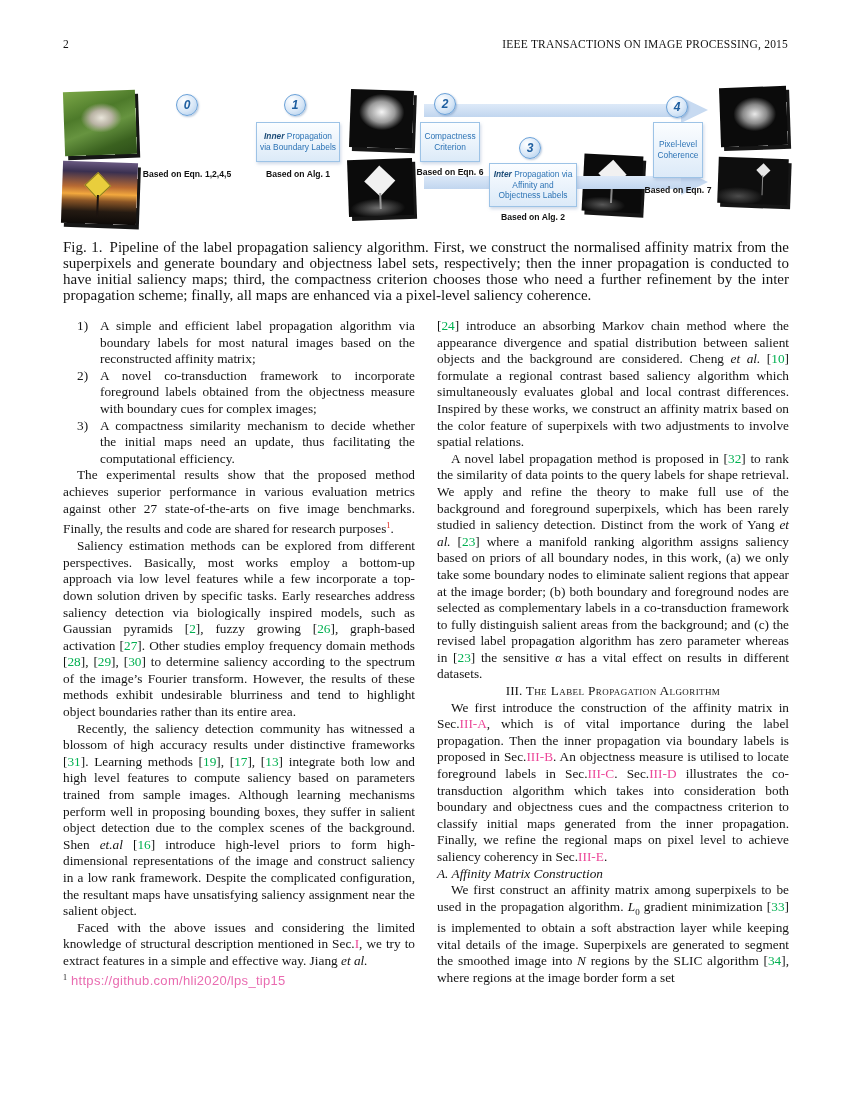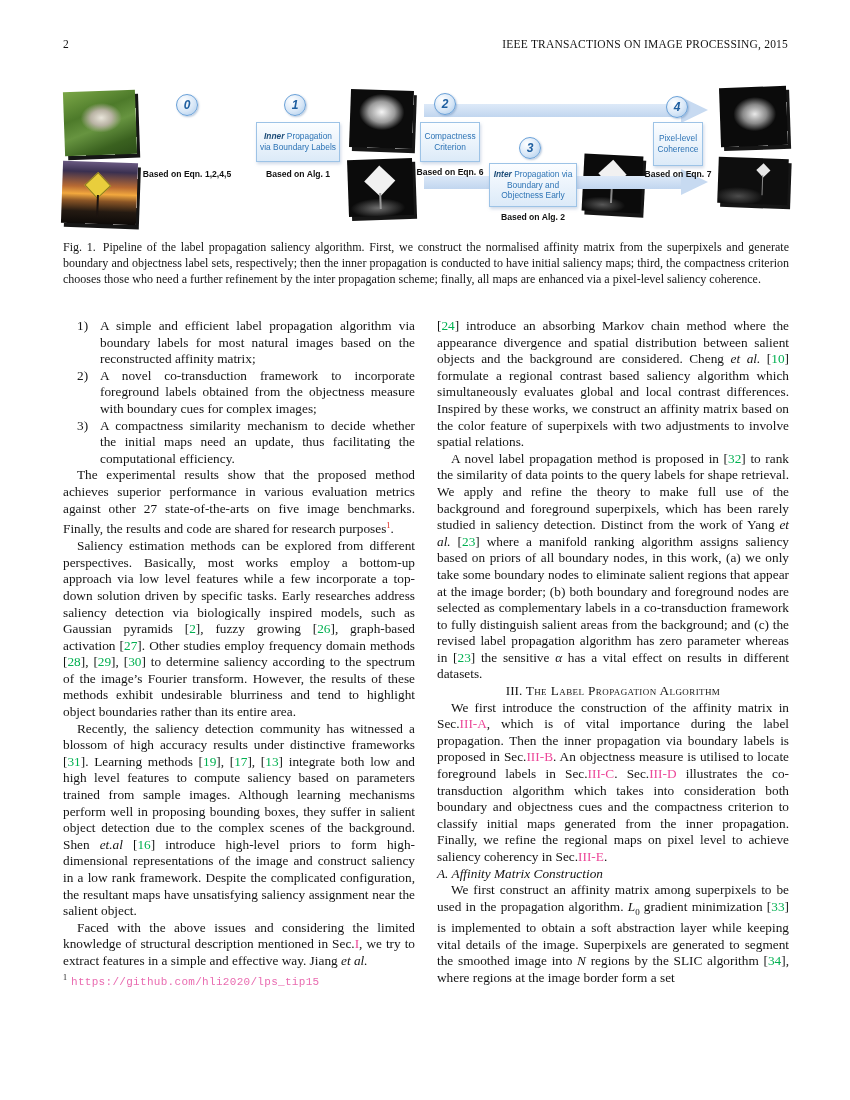--- a/index.html
+++ b/index.html
@@ -64,32 +64,32 @@
   .sbox{position:absolute;z-index:3;background:linear-gradient(180deg,#fbfdff 0%,#dcе9f8 100%);
         background:linear-gradient(180deg,#fbfdff 0%,#dceaf8 100%);
         border:1px solid #9dc3e6;color:#2e74b5;font-size:8.4px;line-height:1.3;
         display:flex;align-items:center;justify-content:center;text-align:center;padding:2px 3px;
         box-shadow:1px 2px 3px rgba(120,150,190,.35);}
   .sbox .s-em{font-weight:bold;font-style:italic;color:#1f4e79;}
   .sbox.st0{left:139px;top:37px;width:97px;height:40px;}
   .sbox.st1{left:256px;top:37px;width:84px;height:40px;}
   .sbox.st2{left:420px;top:37px;width:60px;height:40px;}
   .sbox.st3{left:489px;top:78px;width:88px;height:44px;}
-  .sbox.st4{left:653px;top:37px;width:50px;height:44px;}
+  .sbox.st4{left:653px;top:37px;width:50px;height:56px;}
 
   .based{position:absolute;z-index:4;font:bold 8.6px "Liberation Sans",sans-serif;color:#111;text-align:center;}
   .based.st0{left:128px;top:84px;width:118px;}
   .based.st1{left:252px;top:84px;width:92px;}
   .based.st2{left:410px;top:82px;width:80px;}
   .based.st3{left:487px;top:127px;width:92px;}
-  .based.st4{left:642px;top:84px;width:72px;}
+  .based.st4{left:642px;top:100px;width:72px;}
 
   
   .caption{position:absolute;left:63px;top:240px;width:726px;margin:0;
-           font-size:12px;line-height:15.9px;text-align:justify;}
+           font-size:15px;line-height:15.9px;text-align:justify;}
   .caption .cap-label{margin-right:7px;}
 
   
   .cols{position:absolute;left:63px;top:318px;width:726px;display:flex;gap:22px;}
   .col{width:352px;font-size:13.3px;line-height:16.6px;text-align:justify;}
   .col p{margin:0;text-indent:14px;}
   .col p.noindent{text-indent:0;}
   .li{position:relative;padding-left:37px;}
   .li .num{position:absolute;left:14px;}
   .sechead{text-align:center;margin:16px 0 10px;text-indent:0 !important;}
@@ -97,21 +97,21 @@
   .subhead{font-style:italic;margin:18px 0 8px;text-indent:0 !important;}
   .footnote{margin-top:15px;font-size:11px;text-indent:0 !important;text-align:left;}
   .footnote .mark{vertical-align:super;font-size:8px;margin-right:4px;}
 
   
   .s-cite{color:#00b050;}
   .s-ref{color:#ec4899;}
   .s-i{font-style:italic;}
   .s-supref{vertical-align:super;font-size:8.5px;color:#e0241b;}
   .s-sub{vertical-align:sub;font-size:9px;font-style:normal;}
-  .s-url{color:#e96bb0;font-family:Liberation Mono, monospace;font-size:11px;letter-spacing:.3px;}
+  .s-url{color:#e96bb0;font-family:Liberation Sans, sans-serif;font-size:13px;letter-spacing:.3px;}
 </style>
 </head>
 <body>
 
 <div class="page">
 
   <div class="hdr">
     <span>2</span>
     <span>IEEE TRANSACTIONS ON IMAGE PROCESSING, 2015</span>
   </div>
@@ -144,21 +144,21 @@
     </div>
 
     <div class="circ st2">2</div>
     <div class="sbox st2">
         <span><span>Compactness Criterion</span></span>
       </div>
     <div class="based st2">Based on Eqn. 6</div>
 
     <div class="circ st3">3</div>
     <div class="sbox st3">
-        <span><span class="s-em">Inter</span><span> Propagation via Boundary and Objectness Early</span></span>
+        <span><span class="s-em">Inter</span><span> Propagation via Affinity and Objectness Labels</span></span>
       </div>
     <div class="based st3">Based on Alg. 2</div>
 
     <div class="map m3">
       <div class="wdiamond"></div>
       <div class="post"></div>
     </div>
 
     <div class="circ st4">4</div>
     <div class="sbox st4">

